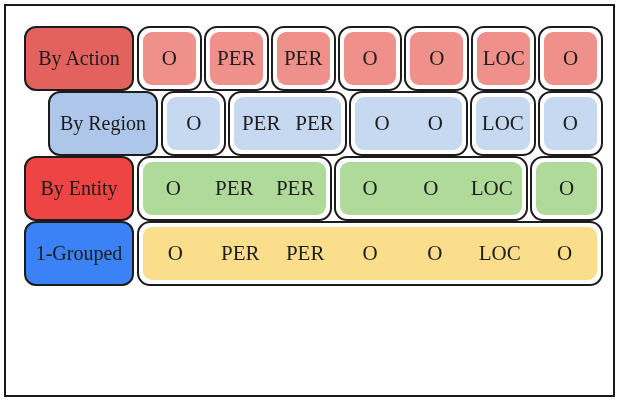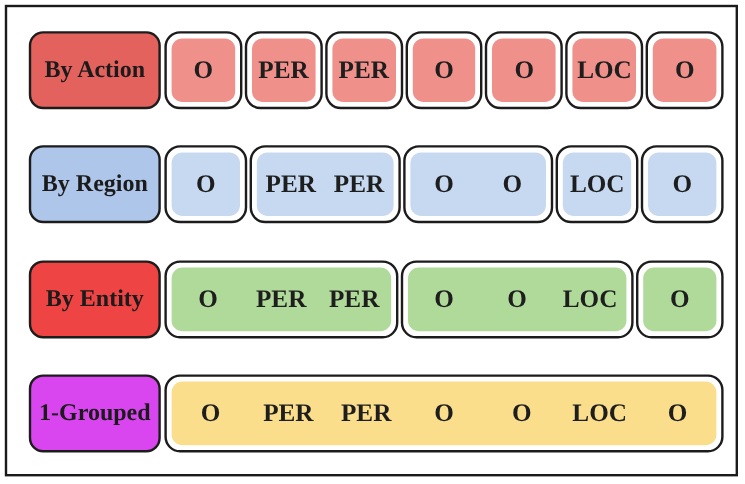--- a/index.html
+++ b/index.html
@@ -16,22 +16,20 @@
     background: #ffffff;
   }
   .figure-border {
     width: 100%;
     height: 100%;
     box-sizing: border-box;
     border: 2px solid #1a1a1a;
     padding: 20px 10px 18px 18px;
     display: flex;
     flex-direction: column;
-    justify-content: space-between;
-    font-weight: bold;
   }
   .row {
     display: flex;
     height: 65px;
     gap: 3px;
   }
   .label-box {
     flex: 0 0 110px;
     box-sizing: border-box;
     border: 2px solid #1c1c1c;
@@ -112,21 +110,21 @@
             </div>
           </div>
           <div class="group" style="flex-grow: 1;">
             <div class="group-inner" style="background: rgb(240, 144, 138);">
               <span class="token">O</span>
             </div>
           </div>
         </div>
       </div>
       <div class="row">
-        <div class="label-box" style="background: rgb(173, 198, 233);">By Region</div>
+        <div class="label-box" style="background: rgb(173, 198, 233); margin-left: 24px;">By Region</div>
         <div class="token-area">
           <div class="group" style="flex-grow: 1;">
             <div class="group-inner" style="background: rgb(199, 217, 241);">
               <span class="token">O</span>
             </div>
           </div>
           <div class="group" style="flex-grow: 2;">
             <div class="group-inner" style="background: rgb(199, 217, 241);">
               <span class="token">PER</span>
               <span class="token">PER</span>
@@ -168,21 +166,21 @@
             </div>
           </div>
           <div class="group" style="flex-grow: 1;">
             <div class="group-inner" style="background: rgb(176, 218, 154);">
               <span class="token">O</span>
             </div>
           </div>
         </div>
       </div>
       <div class="row">
-        <div class="label-box" style="background: #d946ef;">1-Grouped</div>
+        <div class="label-box" style="background: #3b82f6;">1-Grouped</div>
         <div class="token-area">
           <div class="group" style="flex-grow: 7;">
             <div class="group-inner" style="background: rgb(250, 222, 140);">
               <span class="token">O</span>
               <span class="token">PER</span>
               <span class="token">PER</span>
               <span class="token">O</span>
               <span class="token">O</span>
               <span class="token">LOC</span>
               <span class="token">O</span>

